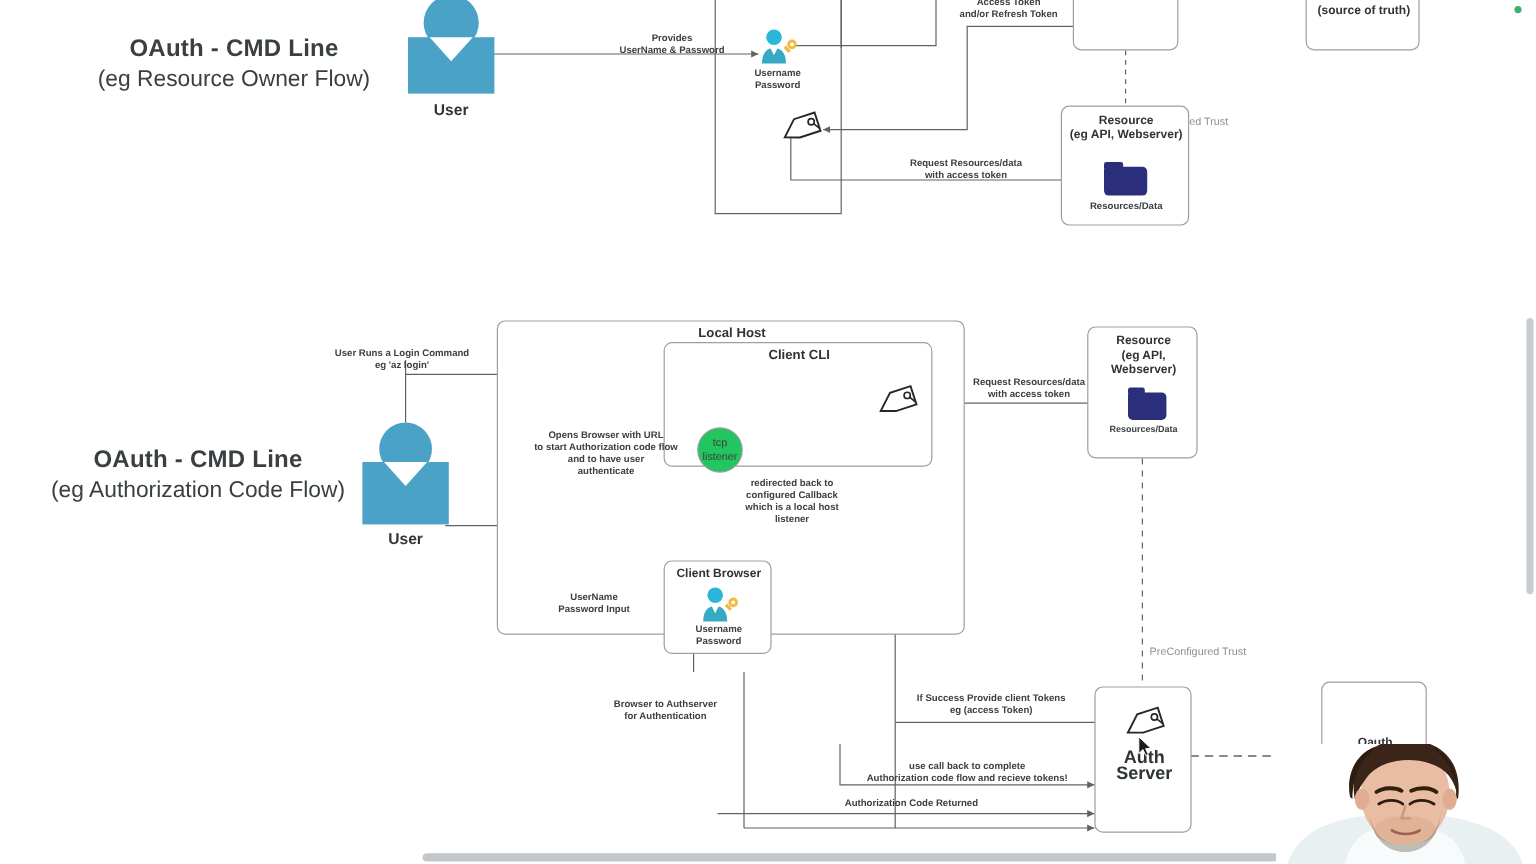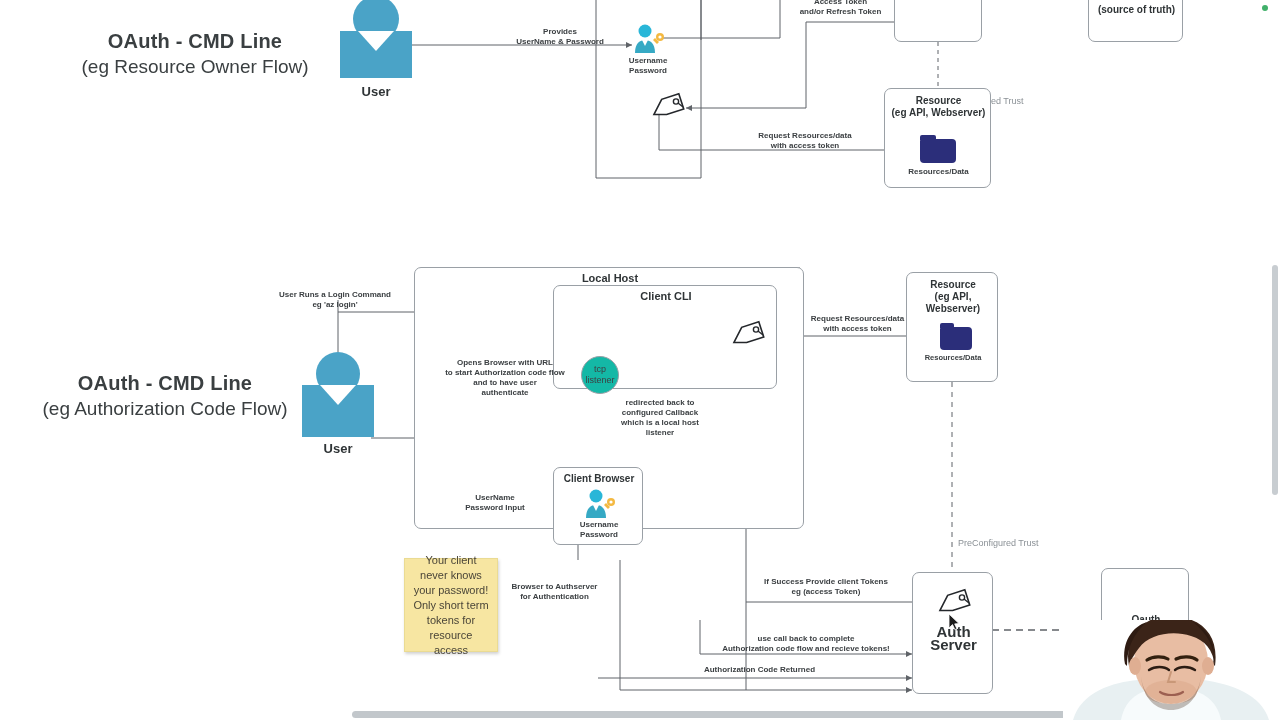--- a/index.html
+++ b/index.html
@@ -30,21 +30,21 @@
   .actor .cap{position:absolute;left:50%;transform:translateX(-50%);width:0;height:0;border-left:18px solid transparent;border-right:18px solid transparent;border-top:20px solid #ffffff;}
   .actor .nm{position:absolute;width:100%;text-align:center;font-weight:bold;font-size:13px;color:#2f3436;}
 
   
   .person{position:absolute;}
   
   .folder{position:absolute;background:#2b2e7a;border-radius:2px 4px 4px 4px;}
   .folder:before{content:"";position:absolute;left:0;top:-4px;width:45%;height:5px;background:#2b2e7a;border-radius:2px 2px 0 0;}
 
   
-  .circ{position:absolute;border:1px solid #9aa0a6;border-radius:50%;background:#14b8a6;
+  .circ{position:absolute;border:1px solid #9aa0a6;border-radius:50%;background:#22c55e;
         display:flex;align-items:center;justify-content:center;text-align:center;
         font-size:9px;line-height:11px;color:#3c4043;}
 
   
   .sticky{position:absolute;background:#f7e6a2;border:1px solid #eadb93;
           box-shadow:1px 2px 3px rgba(0,0,0,.18);
           font-size:11px;line-height:15px;color:#4a4538;text-align:center;
           display:flex;align-items:center;justify-content:center;padding:4px 6px;box-sizing:border-box;}
 
   
@@ -332,23 +332,20 @@
 
   <div class="lbl" style="left:672px;top:665px;width:175px;">
     <div>Authorization Code Returned</div>
   </div>
 
   <div class="lbl" style="left:502px;top:582px;width:105px;">
     <div style="white-space:pre-line;">Browser to Authserver
 for Authentication</div>
   </div>
 
-  <div class="sticky" style="left:404px;top:558px;width:94px;height:94px;">
-    <span>Your client never knows your password! Only short term tokens for resource access</span>
-  </div>
 
   <div class="greendot"></div>
   <div class="vscroll"></div>
   <div class="hscroll"></div>
 
   <div class="cursor">
     <svg viewBox="0 0 12 18" width="12" height="18">
       <path d="M1,1 L1,15 L4.5,11.6 L6.8,16.6 L8.9,15.7 L6.7,10.9 L11,10.6 Z" fill="#1c1c1c" stroke="#ffffff" stroke-width=".8"></path>
     </svg>
   </div>

